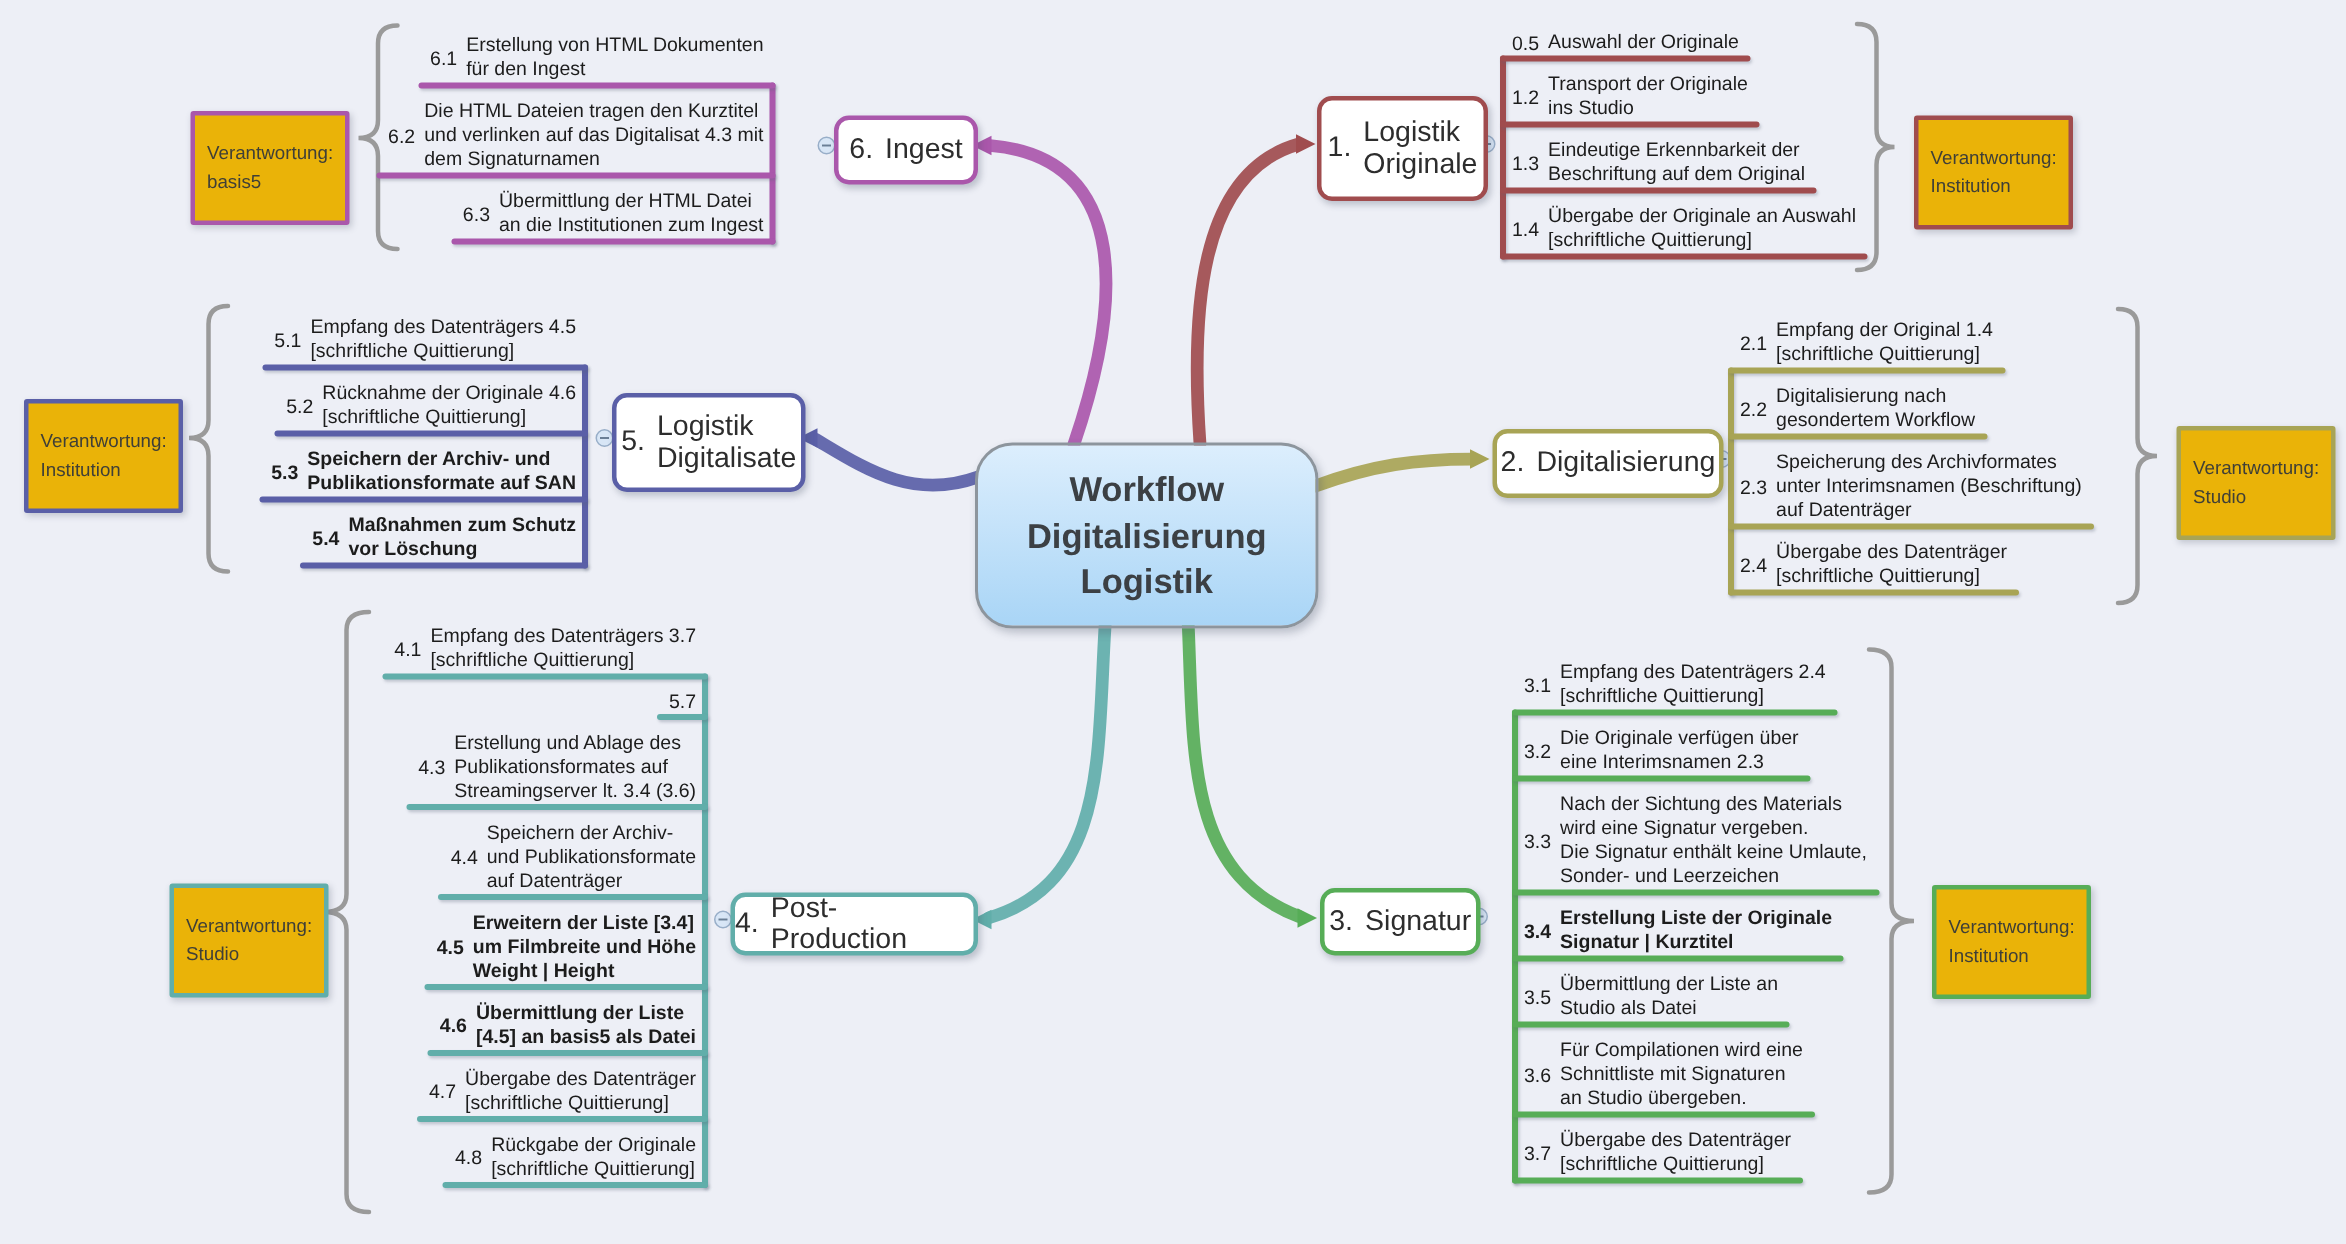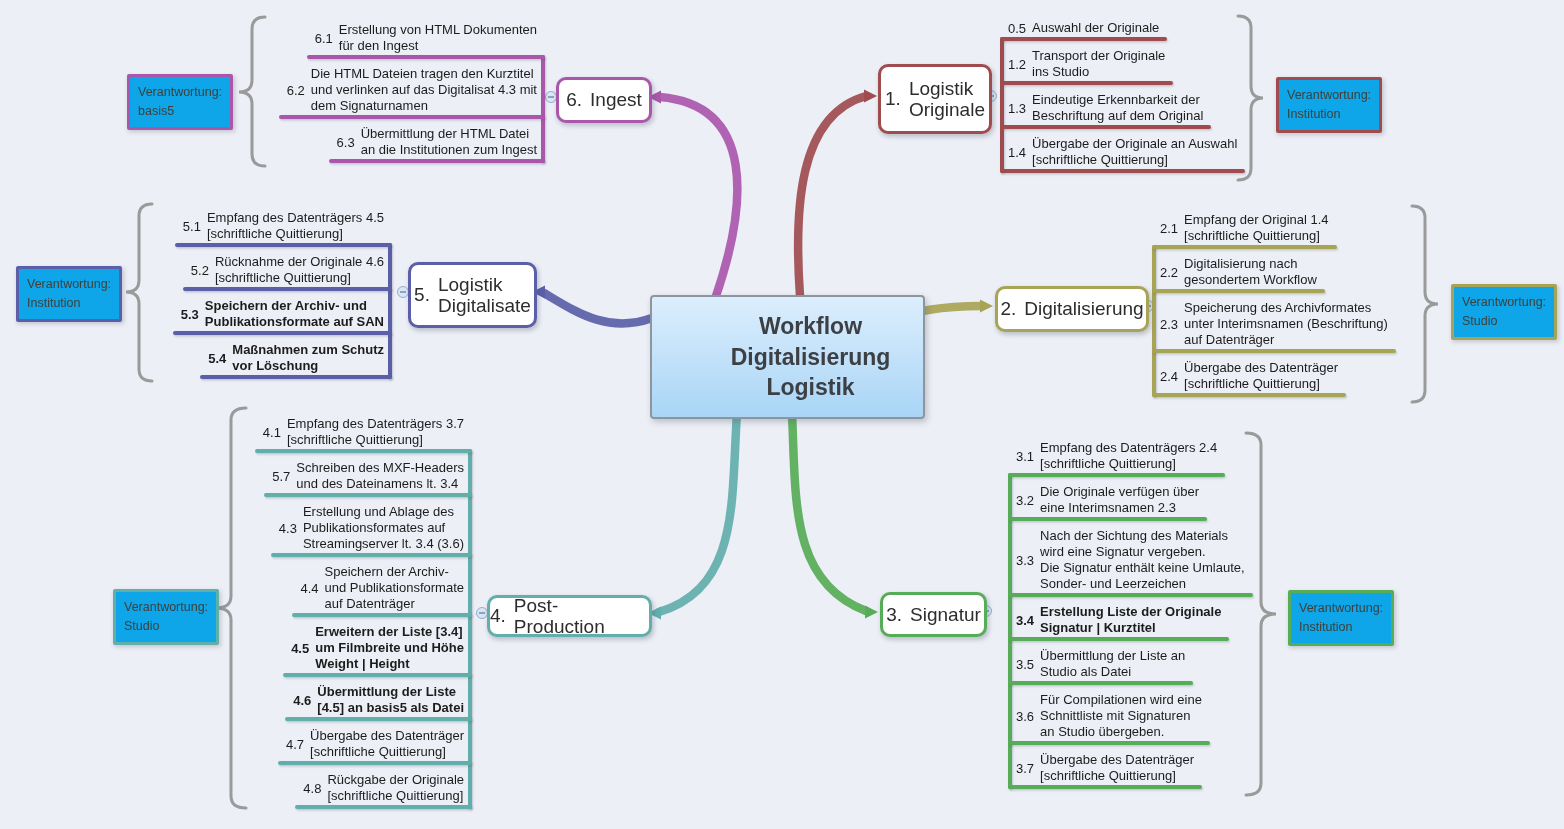--- a/index.html
+++ b/index.html
@@ -10,26 +10,25 @@
   }
   .c1{--c:#a04c4e}.c2{--c:#a8a455}.c3{--c:#57ad57}
   .c4{--c:#61aeaa}.c5{--c:#5a5fa7}.c6{--c:#aa57ab}
 
   #curves{position:absolute;left:0;top:0;z-index:0;pointer-events:none;}
 
   
   .center-topic{
     position:absolute;left:650px;top:295px;width:225px;height:120px;z-index:3;
     background:linear-gradient(#dceefd,#a9d5f6);
-    border:2.5px solid #8d959d;border-radius:4px;
+    border:2.5px solid #8d959d;border-radius:25px;
     display:flex;align-items:center;justify-content:center;
     font-size:23px;font-weight:bold;color:#3c4044;text-align:center;
     white-space:pre-line;line-height:1.32;
     box-shadow:2px 3px 6px rgba(70,80,100,.30);
-    padding-left:46px;
   }
 
   
   .topic{
     position:absolute;z-index:3;background:#fff;
     border:3px solid var(--c);border-radius:10px;
     display:flex;align-items:center;justify-content:center;gap:8px;
     color:#2d2d2d;font-size:19px;
     box-shadow:1.5px 2.5px 4px rgba(70,80,100,.28);
   }
@@ -50,22 +49,22 @@
     content:"";position:absolute;left:0;right:0;bottom:3px;height:4px;
     background:var(--c);border-radius:3px;
     box-shadow:1px 1.5px 2px rgba(90,100,120,.30);
   }
   .num,.txt{font-size:13px;color:#1c1c1c;}
   .txt{white-space:pre-line;line-height:16px;}
   .bitem.bold .num,.bitem.bold .txt{font-weight:bold;}
 
   
   .callout{
-    position:absolute;z-index:3;background:#0ea5e9;border:3px solid var(--c);
-    border-radius:2px;padding:6px 8px;font-size:12.5px;color:#3f3f37;
+    position:absolute;z-index:3;background:#eab308;border:3px solid var(--c);
+    border-radius:2px;padding:16px 8px;font-size:12.5px;color:#3f3f37;
     line-height:1.5;box-shadow:1.5px 2px 4px rgba(70,80,100,.25);
   }
 </style>
 </head>
 <body>
 
 <svg id="curves" width="1564" height="829" viewBox="0 0 1564 829">
 
   <path d="M800,296 C794,210 798,115 866,96" stroke="#a04c4e" stroke-width="8.5" fill="none" stroke-linecap="round" opacity="0.92"></path>
   <path d="M877,324 C915,310 945,306 981,306" stroke="#a8a455" stroke-width="8.5" fill="none" stroke-linecap="round" opacity="0.92"></path>
@@ -237,22 +236,20 @@
 
 <div class="blist lside c4" style="right:1092px;top:412px">
   <div class="bspine" style="top: 37px;"></div>
   <div class="bitem">
       <span class="num">4.1</span>
       <span class="txt">Empfang des Datenträgers 3.7
 [schriftliche Quittierung]</span>
     </div>
   <div class="bitem">
       <span class="num">5.7</span>
-      <span class="txt">Schreiben des MXF-Headers
-und des Dateinamens lt. 3.4</span>
     </div>
   <div class="bitem">
       <span class="num">4.3</span>
       <span class="txt">Erstellung und Ablage des
 Publikationsformates auf
 Streamingserver lt. 3.4 (3.6)</span>
     </div>
   <div class="bitem">
       <span class="num">4.4</span>
       <span class="txt">Speichern der Archiv-
@@ -299,21 +296,21 @@
       <span class="txt">Speichern der Archiv- und
 Publikationsformate auf SAN</span>
     </div>
   <div class="bitem bold">
       <span class="num">5.4</span>
       <span class="txt">Maßnahmen zum Schutz
 vor Löschung</span>
     </div>
 </div>
 
-<div class="blist lside c6" style="right:1019px;top:18px">
+<div class="blist lside c6" style="right:1047px;top:18px">
   <div class="bspine" style="top: 37px;"></div>
   <div class="bitem">
       <span class="num">6.1</span>
       <span class="txt">Erstellung von HTML Dokumenten
 für den Ingest</span>
     </div>
   <div class="bitem">
       <span class="num">6.2</span>
       <span class="txt">Die HTML Dateien tragen den Kurztitel
 und verlinken auf das Digitalisat 4.3 mit

